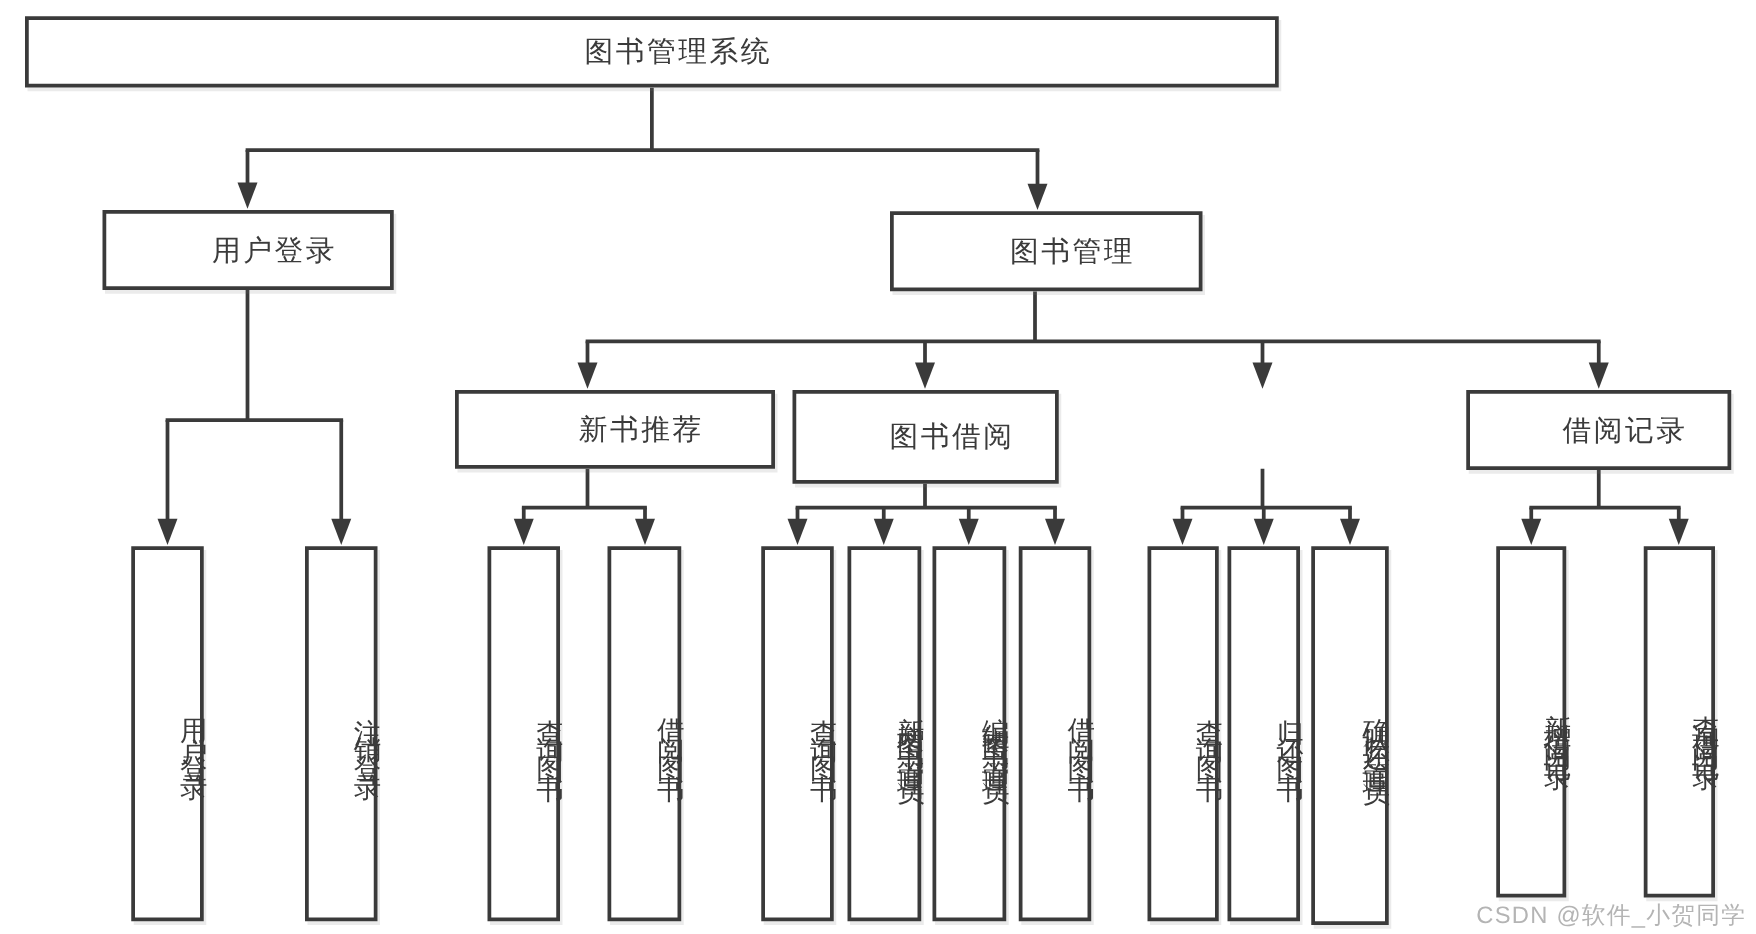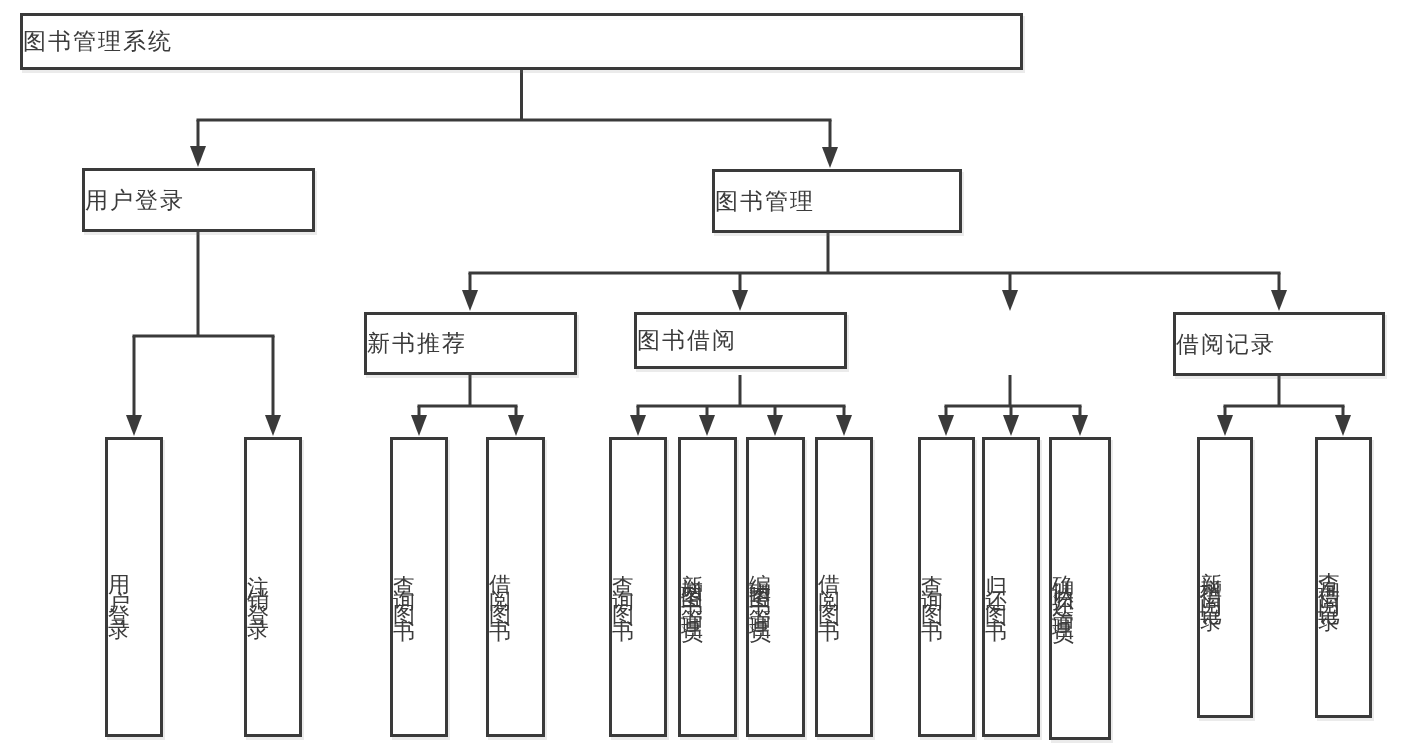--- a/index.html
+++ b/index.html
@@ -13,22 +13,23 @@
   .canvas{
     position:relative;width:1405px;height:747px;background:var(--page-bg);
     font-family:"Liberation Sans",sans-serif;overflow:hidden;
   }
   .connectors{position:absolute;left:0;top:0;width:1405px;height:747px;}
   .connectors path{stroke:var(--line-color);stroke-width:3;fill:none;}
   .connectors polygon{fill:var(--line-color);stroke:none;}
   .node{
     position:absolute;box-sizing:border-box;background:var(--node-bg);
     border:3px solid var(--line-color);color:var(--text-color);
-    display:flex;align-items:center;justify-content:flex-start;
+    display:flex;align-items:center;justify-content:center;
     box-shadow:2px 3px 0 rgba(120,120,120,0.15);
+    padding-left:42px;
   }
   .node.h{font-size:23px;letter-spacing:2px;white-space:nowrap;}
   .node.v .vt{
     writing-mode:vertical-rl;text-orientation:mixed;
     font-size:22px;line-height:1;white-space:nowrap;
   }
   .ls4{letter-spacing:15px;}
   .ls6{letter-spacing:8px;}
   .ls9{letter-spacing:7px;}
   .watermark{
@@ -107,24 +108,24 @@
     <span>图书管理系统</span>
   </div>
 
   <div class="node h" style="left:82px;top:168px;width:233px;height:64px">
     <span>用户登录</span>
   </div>
   <div class="node h" style="left:712px;top:169px;width:250px;height:64px">
     <span>图书管理</span>
   </div>
 
-  <div class="node h" style="left:364px;top:312px;width:213px;height:63px">
+  <div class="node h" style="left:364px;top:312px;width:256px;height:63px">
     <span>新书推荐</span>
   </div>
-  <div class="node h" style="left:634px;top:312px;width:213px;height:57px">
+  <div class="node h" style="left:634px;top:312px;width:213px;height:75px">
     <span>图书借阅</span>
   </div>
   <div class="node h" style="left:1173px;top:312px;width:212px;height:64px">
     <span>借阅记录</span>
   </div>
 
   <div class="node v" style="left:105px;top:437px;width:58px;height:300px">
     <span class="vt ls4">用户登录</span>
   </div>
   <div class="node v" style="left:244px;top:437px;width:58px;height:300px">
@@ -161,14 +162,15 @@
     <span class="vt ls9">确认归还（管理员）</span>
   </div>
 
   <div class="node v" style="left:1197px;top:437px;width:56px;height:281px">
     <span class="vt ls6">新增借阅记录</span>
   </div>
   <div class="node v" style="left:1315px;top:437px;width:57px;height:281px">
     <span class="vt ls6">查询借阅记录</span>
   </div>
 
+  <div class="watermark">CSDN @软件_小贺同学</div>
 
 </div>
 
 </body></html>

